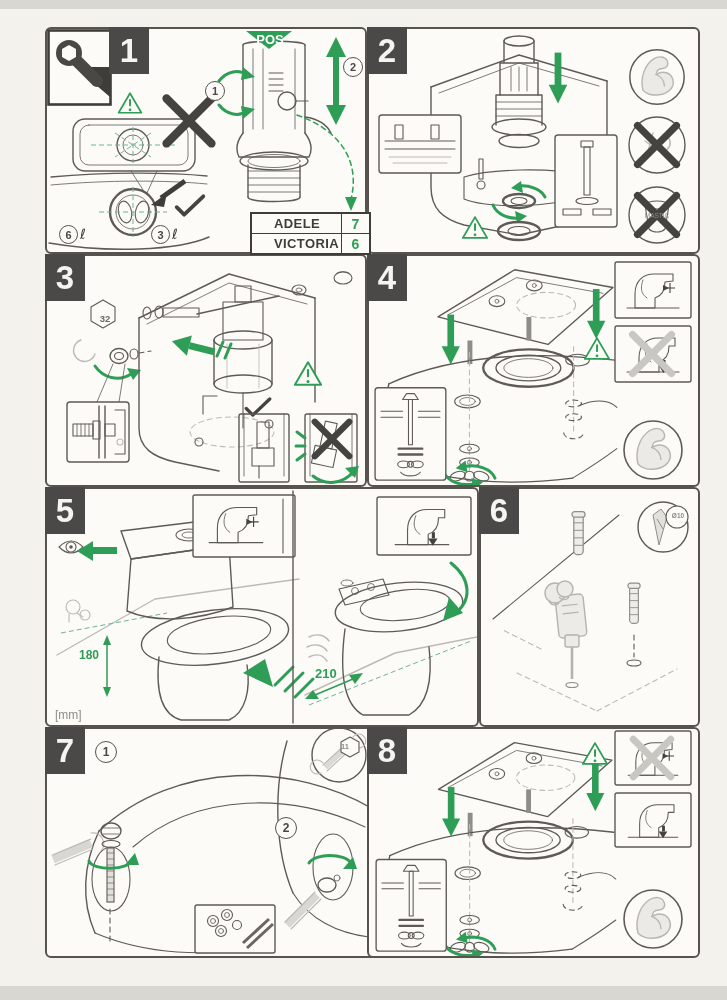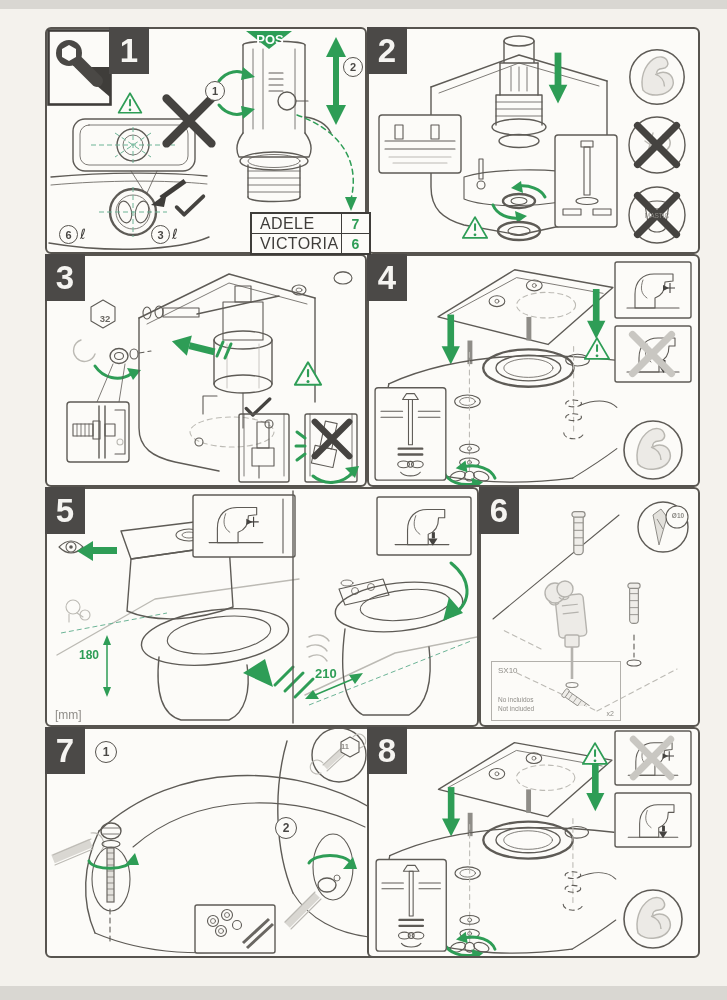--- a/index.html
+++ b/index.html
@@ -14,21 +14,21 @@
   .lbl{position:absolute;z-index:4;line-height:1}
   .circ{position:absolute;z-index:4;border:1.6px solid #57544f;border-radius:50%;background:#fcfbf8;
         display:flex;align-items:center;justify-content:center;font-weight:bold;color:#4a4845;box-sizing:border-box}
   .grnT{color:#2e9d56;font-weight:bold}
   .grayT{color:#8f8d88}
   .litre{font-family:"DejaVu Sans",sans-serif;font-style:italic;font-size:14px;color:#3f3d3a}
   
   .spec-table{position:absolute;left:203px;top:183px;width:117px;border:2px solid #3f3d3a;background:#fcfbf8;z-index:4}
   .sp-row{display:flex;height:19px;align-items:center}
   .sp-row + .sp-row{border-top:1.6px solid #3f3d3a}
-  .sp-name{flex:1;padding-left:8px;font-size:16px;font-weight:normal;color:#3f3d3a;letter-spacing:.4px}
+  .sp-name{flex:1;padding-left:22px;font-size:13px;font-weight:bold;color:#3f3d3a;letter-spacing:.4px}
   .sp-val{width:27px;height:100%;border-left:1.6px solid #3f3d3a;display:flex;align-items:center;justify-content:center;
           font-size:14px;font-weight:bold;color:#2e9d56}
   
   .sx-box{position:absolute;left:10px;top:172px;width:128px;height:58px;border:1.4px solid #b2b0ab;z-index:4}
   .sx-box span{position:absolute;color:#8f8d88}
   
   .s{stroke:#5e5b56;fill:none;stroke-width:1.4;stroke-linecap:round;stroke-linejoin:round}
   .t0{stroke-width:.8!important}.t1{stroke-width:1.1!important}.t2{stroke-width:2.4!important}
   .fw{fill:#fcfbf8}
   .lt{stroke:#bcbab4;fill:none;stroke-width:1.4;stroke-linecap:round;stroke-linejoin:round}
@@ -465,31 +465,20 @@
       </g>
       <g>
         <circle cx="182" cy="38" r="25" class="s fw" stroke-width="1.3"></circle>
         <polygon points="172,26 180,20 186,28 178,56" fill="#e3e1dc" stroke="#8f8d88" stroke-width="1"></polygon>
         <path d="M176,30 L182,40" stroke="#8f8d88" stroke-width="1"></path>
         <circle cx="196" cy="28" r="11" class="s fw t1"></circle>
       </g>
     </svg>
     <div class="badge" style="left:-2px;top:-2px">6</div>
     <span class="lbl grayT" style="left:185px;top:24px;width:24px;text-align:center;font-size:6.5px;font-weight:bold">Ø10</span>
-    <div class="sx-box">
-      <span style="left:6px;top:4px;font-size:8px">SX10</span>
-      <span style="left:6px;top:34px;font-size:6.5px">No incluidos</span>
-      <span style="left:6px;top:43px;font-size:6.5px">Not included</span>
-      <span style="right:6px;bottom:3px;font-size:7px">x2</span>
-      <svg style="position:absolute;left:56px;top:4px" width="60" height="40" viewBox="0 0 60 40">
-        <g transform="translate(12,30) rotate(-55)">
-            <use href="#dowelS" width="11" height="36"></use>
-          </g>
-      </svg>
-    </div>
   </div>
 
   <div class="panel" style="left:45px;top:727px;width:333px;height:231px">
     <svg class="art" viewBox="0 0 329 227">
       <g>
         <path d="M52,102 C130,30 248,34 326,80" class="s"></path>
         <path d="M86,118 C150,62 248,64 318,98" class="s t1"></path>
         <path d="M52,102 C36,136 34,172 48,204" class="s"></path>
         <path d="M48,204 C100,226 160,228 212,218" class="s t1"></path>
       </g>

